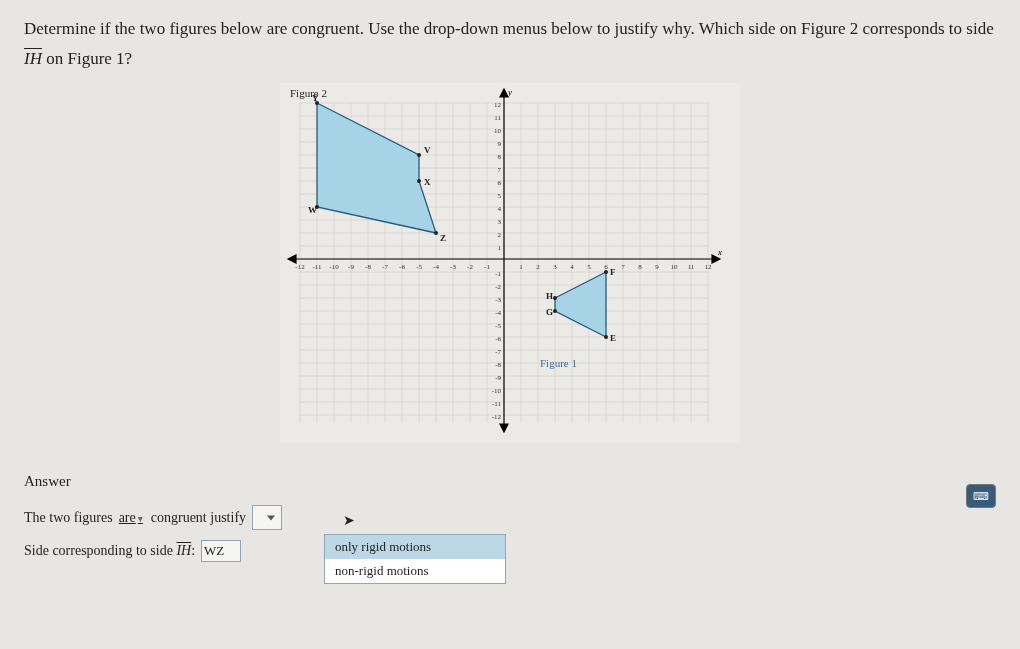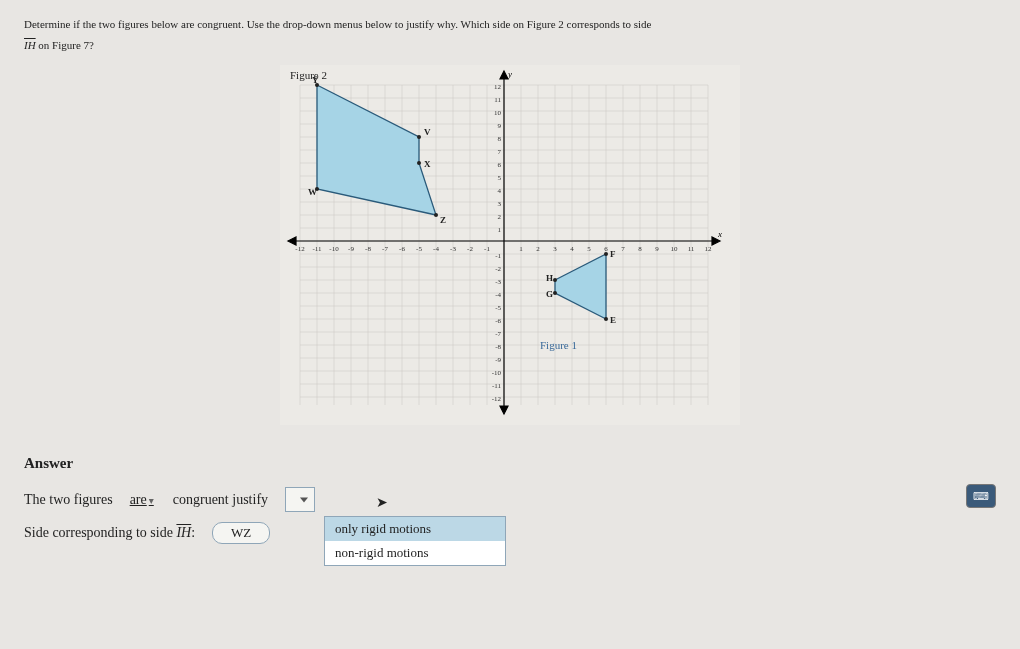--- a/index.html
+++ b/index.html
@@ -5,49 +5,48 @@
   body {
     margin: 0;
     padding: 16px 24px;
     font-family: Georgia, 'Times New Roman', serif;
     background: #e8e6e3;
     color: #222;
     width: 1020px;
     box-sizing: border-box;
   }
   .question-text {
-    font-size: 11px;
+    font-size: 17px;
     line-height: 1.5;
     margin-bottom: 4px;
   }
   .overline {
     text-decoration: overline;
     font-style: italic;
   }
   .figure-area {
     display: flex;
     justify-content: center;
     margin: 12px 0 30px 0;
     position: relative;
   }
   svg.grid {
     background: #eceae6;
   }
   .answer-label {
     font-size: 15px;
     margin: 28px 0 20px 0;
-    font-weight: bold;
   }
   .answer-row {
     display: flex;
     align-items: center;
     font-size: 14px;
     margin: 14px 0;
     flex-wrap: wrap;
-    gap: 17px;
+    gap: 6px;
   }
   .dropdown-slot {
     position: relative;
     display: inline-block;
   }
   .dropdown, .input-box {
     border: 1px solid #8fa6b8;
     background: #f5f5f2;
     font-size: 13px;
     font-family: inherit;
@@ -82,22 +81,21 @@
     min-width: 180px;
   }
   .dropdown-options div {
     padding: 4px 10px;
   }
   .dropdown-options div.sel {
     background: #bcd8e6;
   }
   .input-box {
     min-width: 40px;
-    padding: 2px 18px;
-    border-radius: 10px;
+    padding: 2px 2px;
   }
   .tiny-chevron {
     font-size: 10px;
     color: #666;
     margin: 0 2px;
   }
   .cursor-arrow {
     position: absolute;
     left: 90px;
     top: 6px;
@@ -120,21 +118,21 @@
     justify-content:center;
   }
 </style>
 </head>
 <body>
 
 <div class="question-text">
   <span>Determine if the two figures below are congruent. Use the drop-down menus below to justify why. Which side on Figure 2 corresponds to side</span>
 </div>
 <div class="question-text">
-  <span class="overline">IH</span><span> on Figure 7?</span>
+  <span class="overline">IH</span><span> on Figure 1?</span>
 </div>
 
 <div class="figure-area">
   <svg class="grid" width="460" height="360" viewBox="0 0 460 360">
 
     <g stroke="#c9c6c0" stroke-width="0.5">
 
       <line x1="20" y1="20" x2="20" y2="340"></line>
         <line x1="37" y1="20" x2="37" y2="340"></line>
         <line x1="54" y1="20" x2="54" y2="340"></line>

